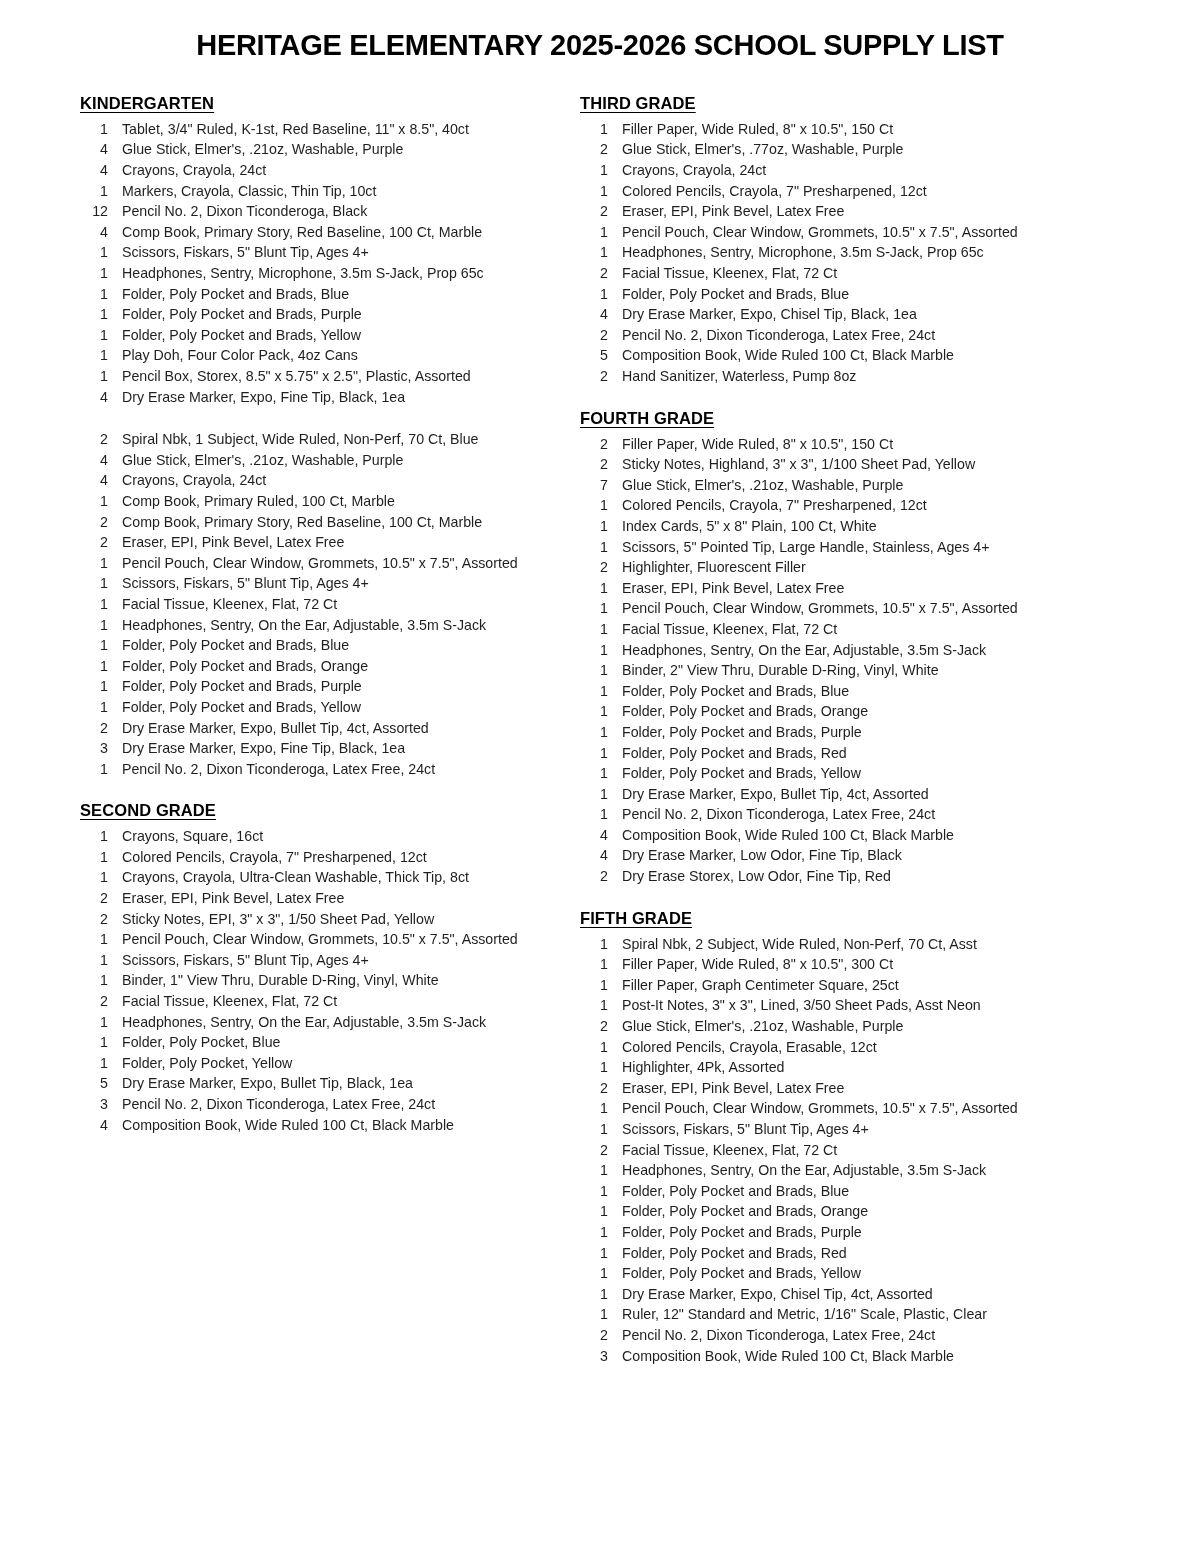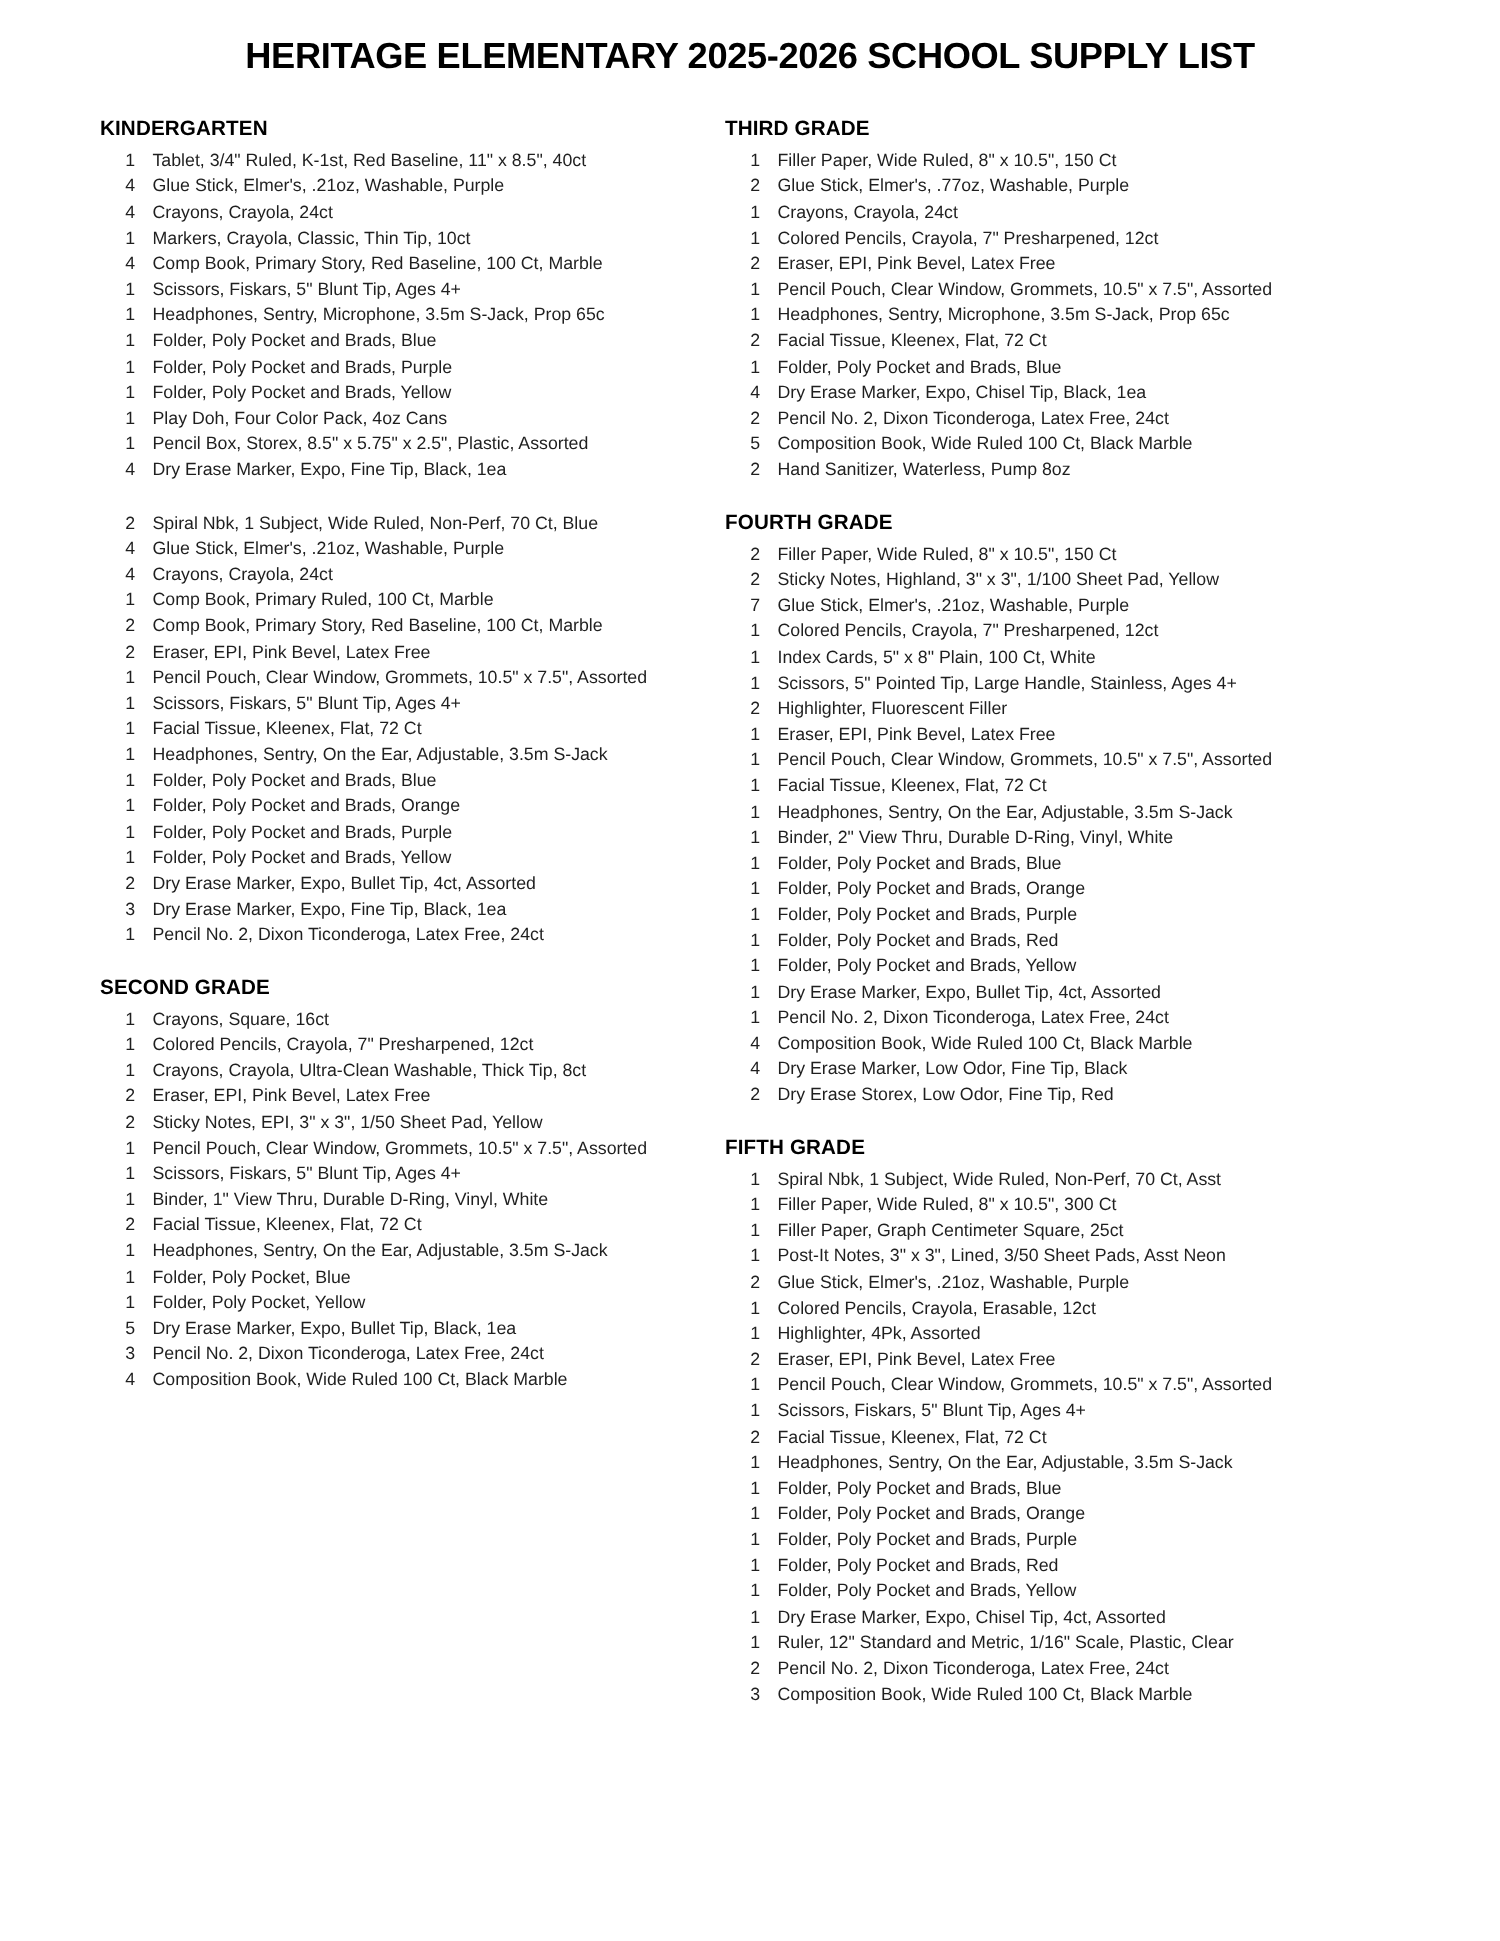--- a/index.html
+++ b/index.html
@@ -51,20 +51,21 @@
     width: 620px;
     padding-left: 0px;
   }
   .grade-block {
     margin-bottom: 22px;
   }
   .grade-heading {
     font-size: 16.5px;
     font-weight: bold;
     color: #000000;
+    text-decoration: underline;
     text-underline-offset: 3px;
     margin: 0 0 6px 0;
     letter-spacing: 0.1px;
   }
   .items {
     list-style: none;
     margin: 0;
     padding: 0;
   }
   .item-row {
@@ -113,20 +114,24 @@
             </li>
             <li class="item-row">
               <span class="item-qty">4</span>
               <span class="item-desc">Crayons, Crayola, 24ct</span>
             </li>
             <li class="item-row">
               <span class="item-qty">1</span>
               <span class="item-desc">Markers, Crayola, Classic, Thin Tip, 10ct</span>
             </li>
             <li class="item-row">
+              <span class="item-qty">12</span>
+              <span class="item-desc">Pencil No. 2, Dixon Ticonderoga, Black</span>
+            </li>
+            <li class="item-row">
               <span class="item-qty">4</span>
               <span class="item-desc">Comp Book, Primary Story, Red Baseline, 100 Ct, Marble</span>
             </li>
             <li class="item-row">
               <span class="item-qty">1</span>
               <span class="item-desc">Scissors, Fiskars, 5" Blunt Tip, Ages 4+</span>
             </li>
             <li class="item-row">
               <span class="item-qty">1</span>
               <span class="item-desc">Headphones, Sentry, Microphone, 3.5m S-Jack, Prop 65c</span>
@@ -445,21 +450,21 @@
               <span class="item-qty">2</span>
               <span class="item-desc">Dry Erase Storex, Low Odor, Fine Tip, Red</span>
             </li>
           </ul>
         </div>
         <div class="grade-block">
           <div class="grade-heading">FIFTH GRADE</div>
           <ul class="items">
             <li class="item-row">
               <span class="item-qty">1</span>
-              <span class="item-desc">Spiral Nbk, 1 Subject, Wide Ruled, Non-Perf, 70 Ct, Asst</span>
+              <span class="item-desc">Spiral Nbk, 2 Subject, Wide Ruled, Non-Perf, 70 Ct, Asst</span>
             </li>
             <li class="item-row">
               <span class="item-qty">1</span>
               <span class="item-desc">Filler Paper, Wide Ruled, 8" x 10.5", 300 Ct</span>
             </li>
             <li class="item-row">
               <span class="item-qty">1</span>
               <span class="item-desc">Filler Paper, Graph Centimeter Square, 25ct</span>
             </li>
             <li class="item-row">

